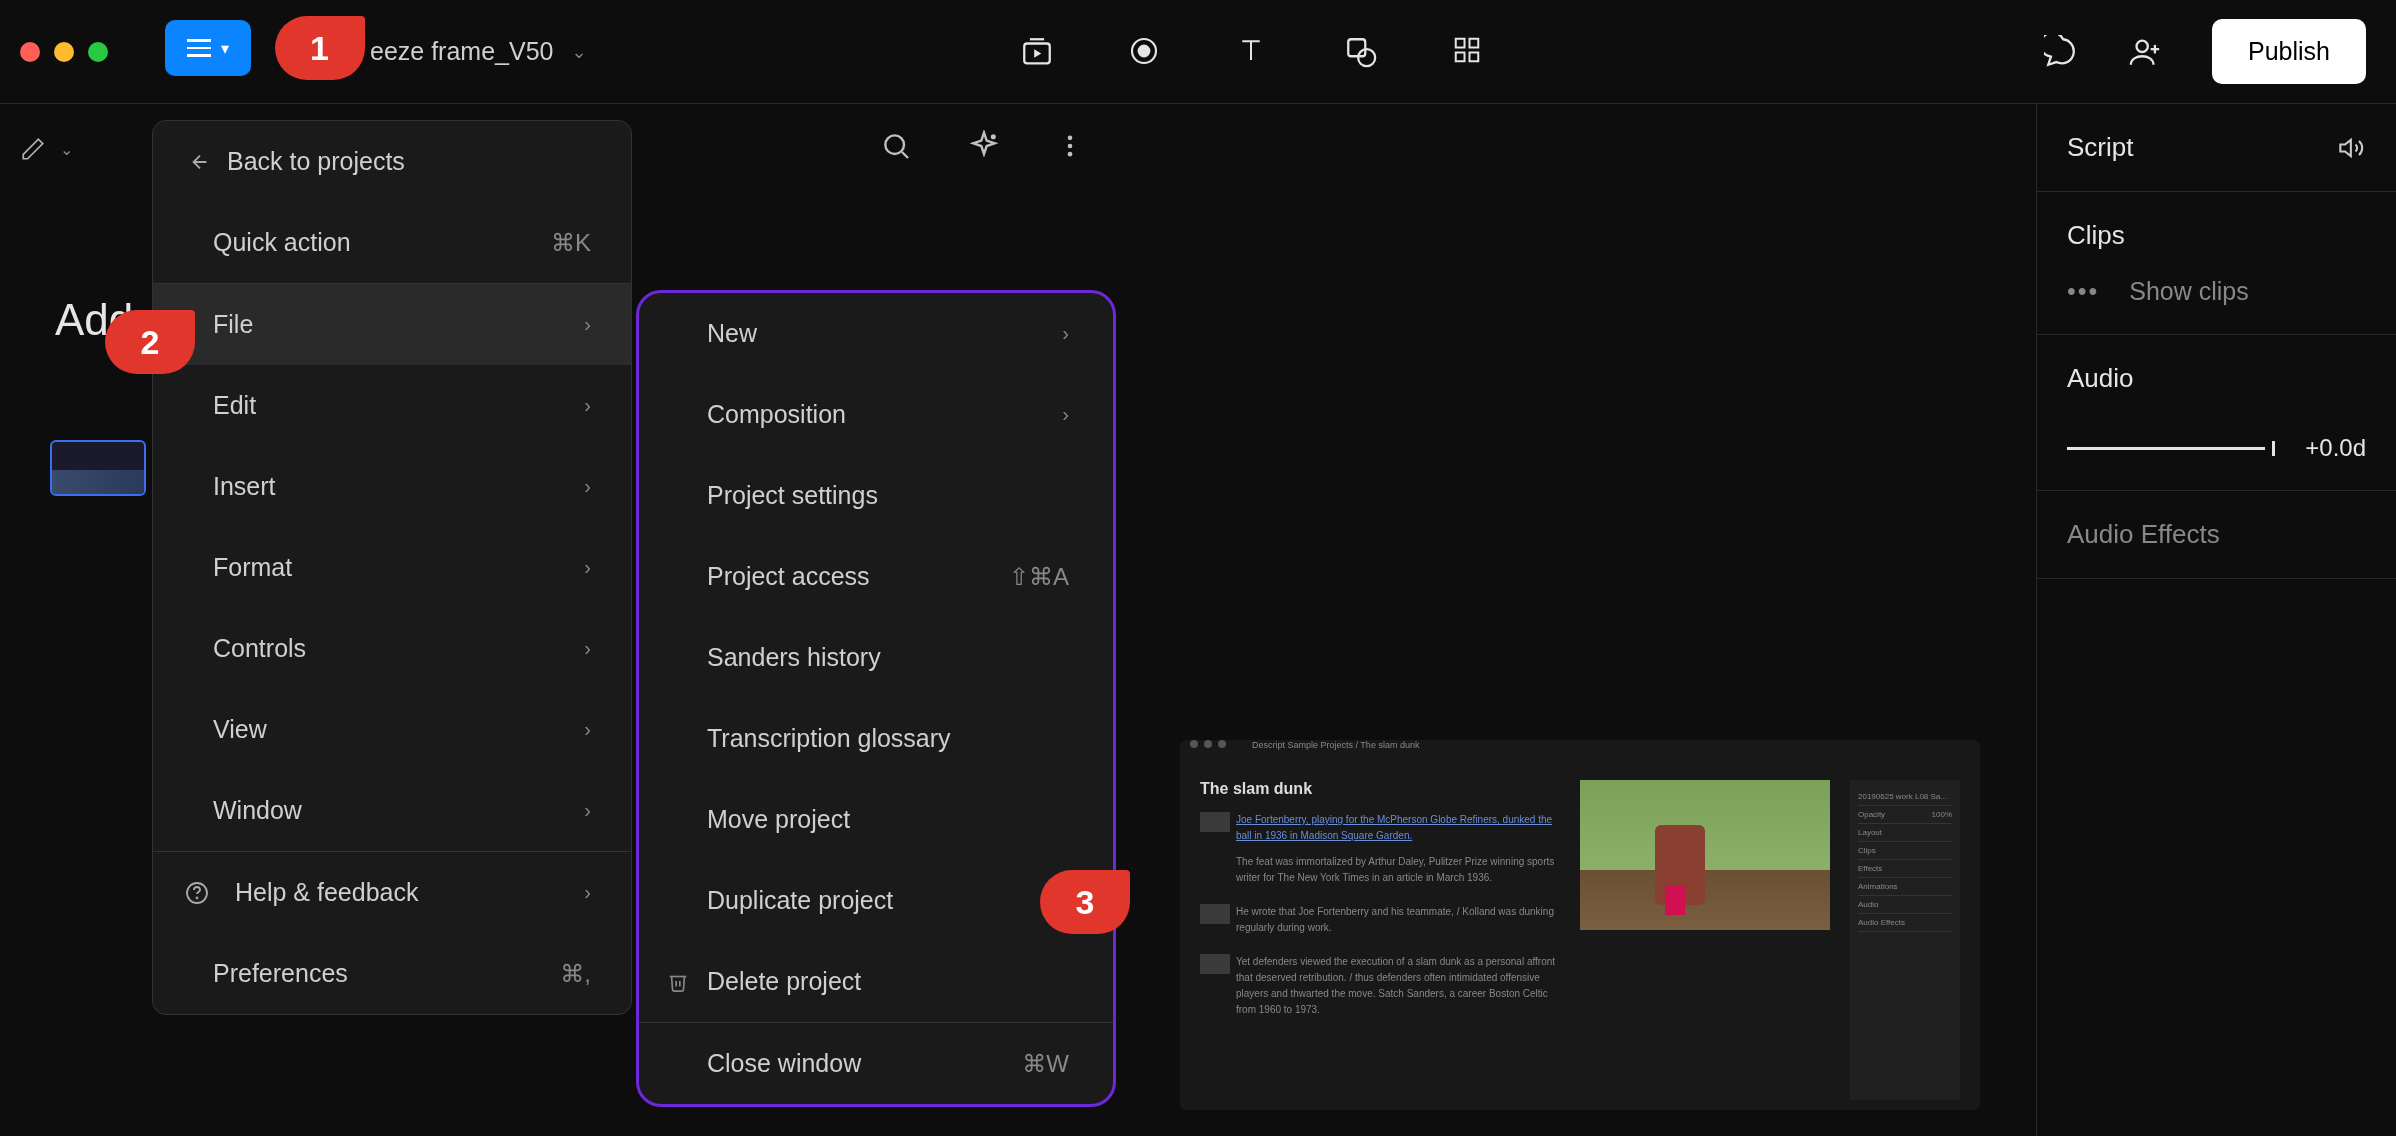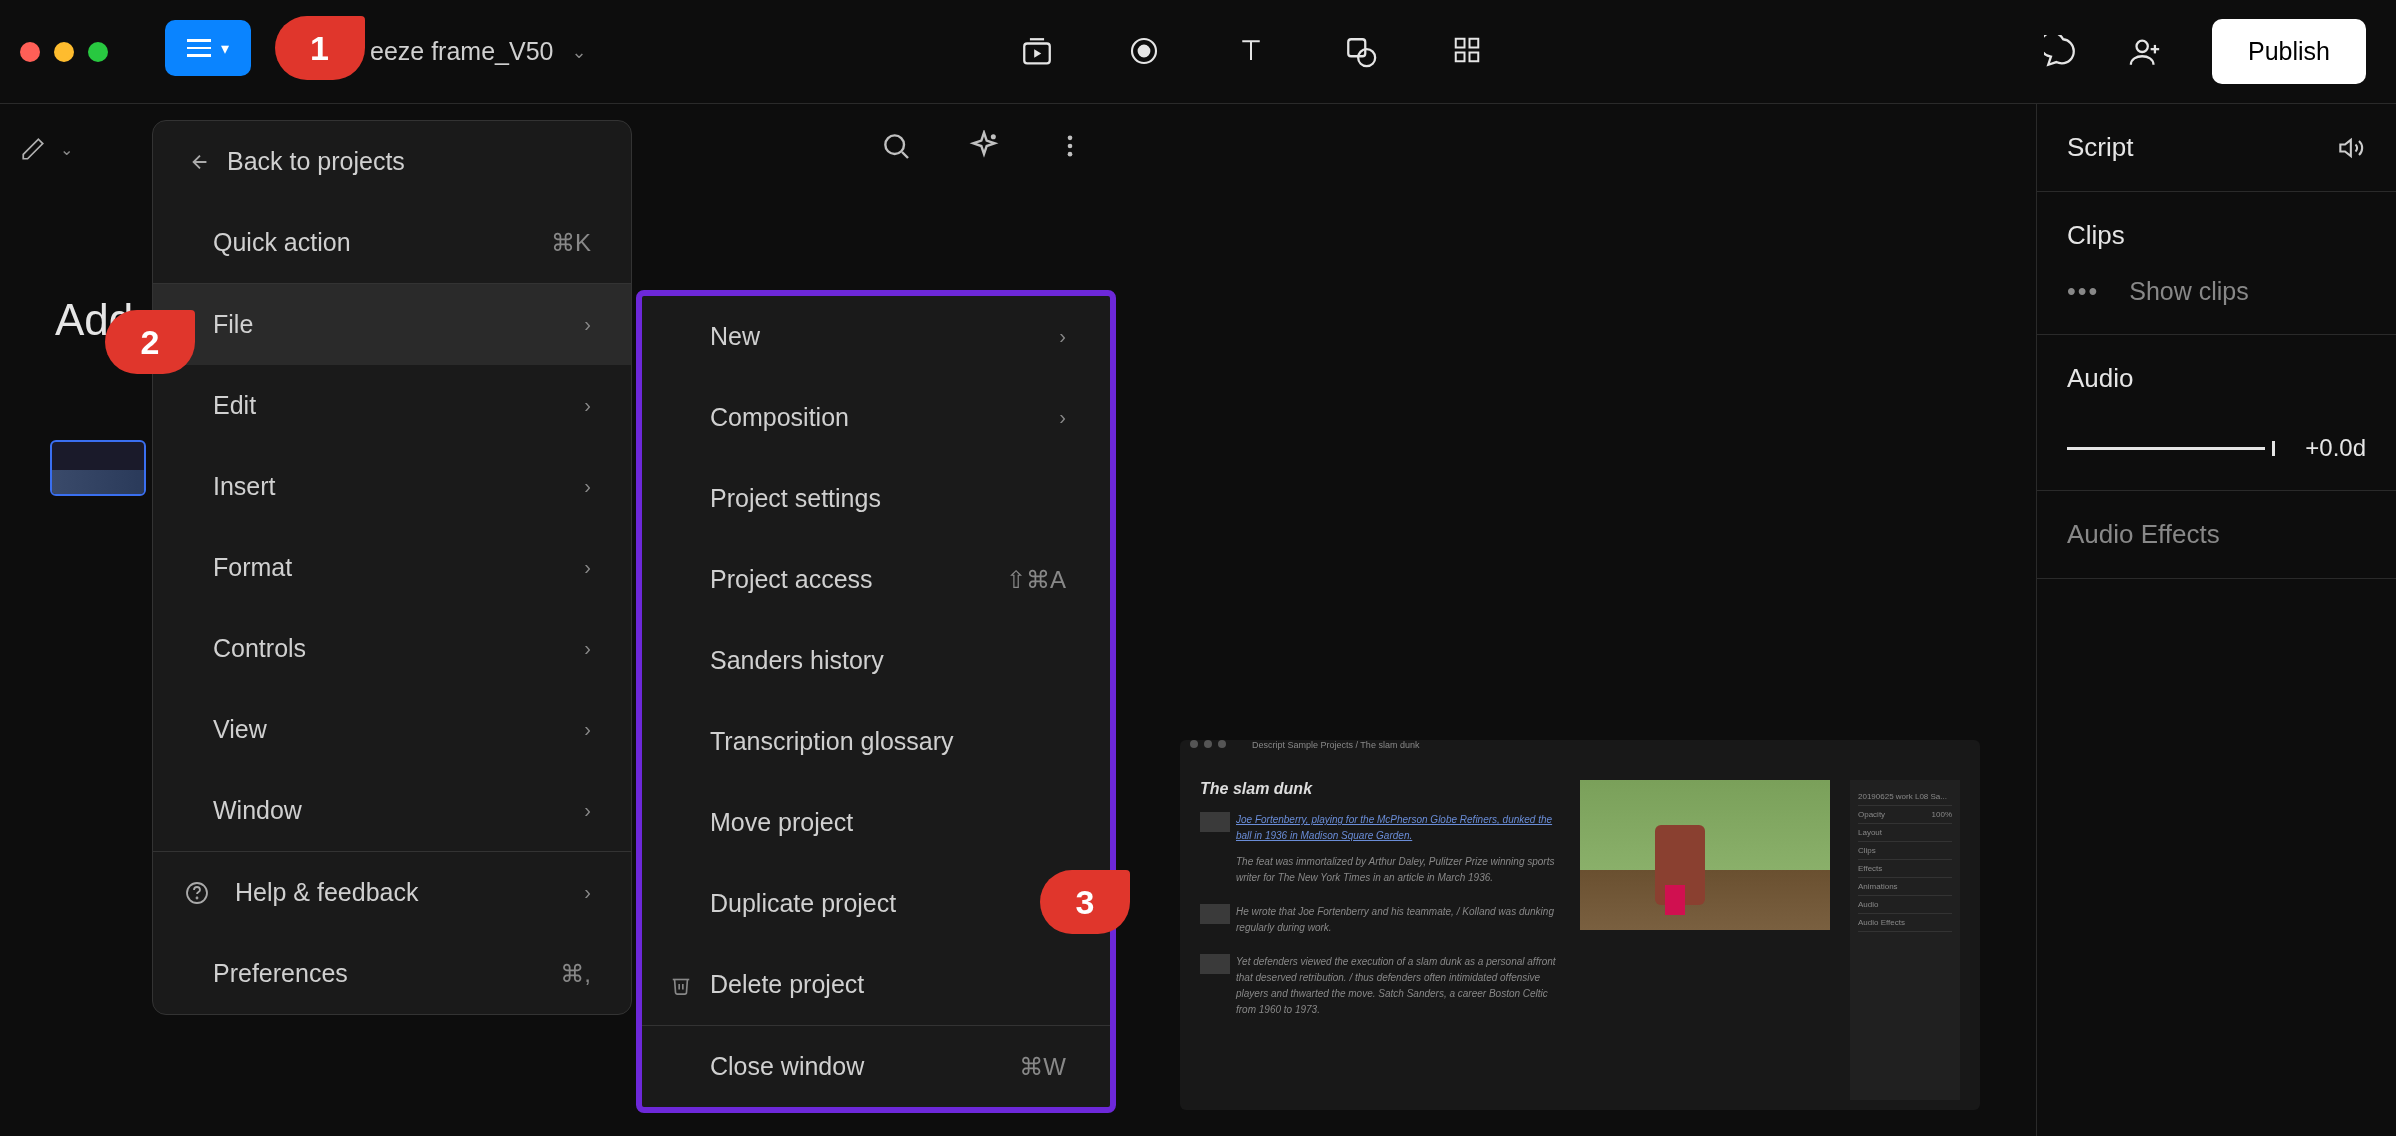--- a/index.html
+++ b/index.html
@@ -40,21 +40,21 @@
 .menu-item { display: flex; align-items: center; justify-content: space-between; padding: 26px 40px 26px 60px; font-size: 25px; color: #d0d0d0; }
 .menu-item.back { gap: 16px; justify-content: flex-start; padding-left: 36px; }
 .menu-item.hover { background: #2a2a2a; }
 .menu-item .shortcut { color: #888; font-size: 24px; }
 .menu-item .chevron { color: #888; font-size: 20px; }
 .menu-item .help-icon { position: absolute; left: 32px; }
 .menu-divider { height: 1px; background: #333; }
 .menu-item.help { position: relative; padding-left: 82px; }
 
 
-.menu-sub { position: absolute; left: 636px; top: 290px; width: 480px; background: #1a1a1a; border: 6px solid #6d28d9; border-radius: 8px; overflow: hidden; }
+.menu-sub { position: absolute; left: 636px; top: 290px; width: 480px; background: #1a1a1a; border: 3px solid #6d28d9; border-radius: 25px; overflow: hidden; }
 .sub-item { display: flex; align-items: center; justify-content: space-between; padding: 26px 44px 26px 68px; font-size: 25px; color: #d0d0d0; position: relative; }
 .sub-item .chevron { color: #888; font-size: 20px; }
 .sub-item .shortcut { color: #888; font-size: 24px; }
 .sub-item .trash { position: absolute; left: 28px; color: #888; }
 
 
 .right-panel { position: absolute; right: 0; top: 104px; width: 360px; height: calc(100% - 104px); border-left: 1px solid #2a2a2a; }
 .rp-section { border-bottom: 1px solid #2a2a2a; padding: 28px 30px; }
 .rp-header { display: flex; align-items: center; justify-content: space-between; font-size: 26px; font-weight: 500; color: #e5e5e5; }
 .rp-clips-row { display: flex; align-items: center; gap: 30px; margin-top: 26px; color: #888; font-size: 25px; }
@@ -65,21 +65,21 @@
 
 
 .center-toolbar { position: absolute; left: 880px; top: 130px; display: flex; gap: 56px; align-items: center; }
 .ct-icon { color: #c0c0c0; }
 
 
 .preview { position: absolute; left: 1180px; top: 740px; width: 800px; height: 370px; background: #181818; border-radius: 6px; overflow: hidden; }
 .preview-bar { height: 30px; display: flex; align-items: flex-start; padding: 0 10px; gap: 6px; }
 .pv-dot { width: 8px; height: 8px; border-radius: 50%; background: #555; }
 .preview-body { display: flex; padding: 10px 20px; gap: 20px; height: calc(100% - 30px); }
-.pv-left { flex: 1; font-style: italic; }
+.pv-left { flex: 1; }
 .pv-title { color: #ddd; font-size: 16px; font-weight: 600; margin-bottom: 14px; }
 .pv-text { color: #6a8dd8; font-size: 10px; line-height: 1.6; display: block; margin-bottom: 10px; text-decoration: underline; }
 .pv-text2 { color: #888; font-size: 10px; line-height: 1.6; display: block; margin-bottom: 10px; }
 .pv-thumb { width: 30px; height: 20px; background: #3a3a3a; display: inline-block; vertical-align: top; margin-right: 6px; }
 .pv-right { width: 250px; }
 .pv-video { width: 100%; height: 150px; background: linear-gradient(180deg, #7aa05a 0%, #8ab06a 60%, #6a5030 60%, #7a6040 100%); position: relative; }
 .pv-person { position: absolute; left: 30%; top: 30%; width: 50px; height: 80px; background: #8a4030; border-radius: 6px; }
 .pv-person::after { content:''; position:absolute; bottom:-10px; left:10px; width:20px; height:30px; background:#d01050; }
 .pv-sidebar { width: 110px; background: #202020; padding: 8px; font-size: 8px; color: #888; }
 .pv-sidebar-row { display: flex; justify-content: space-between; padding: 4px 0; border-bottom: 1px solid #333; }

